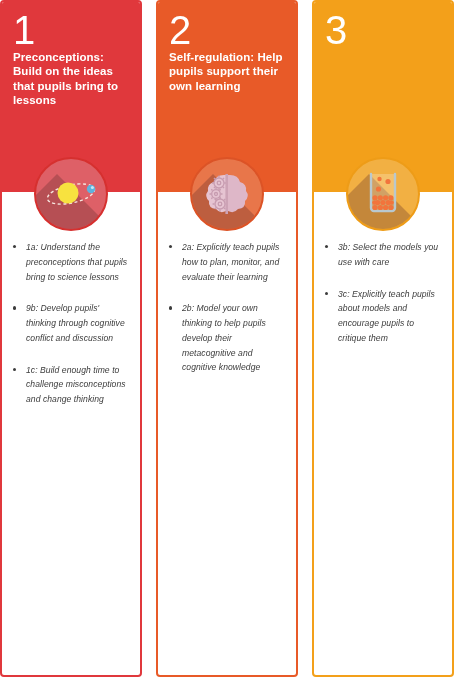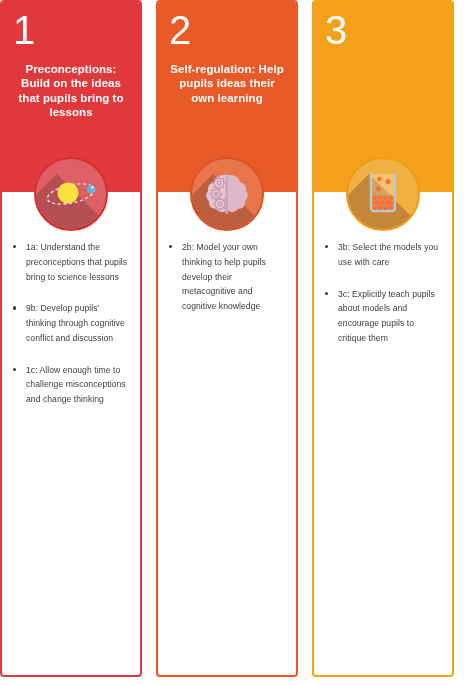--- a/index.html
+++ b/index.html
@@ -44,27 +44,26 @@
 
   .num {
     color: #ffffff;
     font-size: 40px;
     line-height: 0.92;
     font-weight: 400;
     letter-spacing: -1px;
   }
 
   .title {
-    margin-top: 13px;
+    margin-top: 1px;
     color: #ffffff;
     font-size: 11.5px;
     line-height: 1.26;
     font-weight: bold;
     letter-spacing: 0.05px;
-    text-align: center;
   }
 
   
   .icon-wrap {
     position: absolute;
     left: 50%;
     top: 155px;
     transform: translateX(-50%);
     width: 74px;
     height: 74px;
@@ -102,20 +101,21 @@
   }
   .bullets { list-style: none; }
   .bullet {
     position: relative;
     padding-left: 16px;
     margin-bottom: 17px;
     color: #3c3c3c;
     font-size: 8.6px;
     line-height: 1.72;
     letter-spacing: 0.05px;
+    font-style: italic;
   }
   .bullet::before {
     content: "";
     position: absolute;
     left: 3px;
     top: 5px;
     width: 3.2px;
     height: 3.2px;
     border-radius: 50%;
     background: #3c3c3c;
@@ -143,29 +143,29 @@
             <circle cx="51.4" cy="23.6" r="1.5" fill="#C9E7F5"></circle>
           </svg>
         </div>
       </div>
     </div>
 
     <div class="body">
       <ul class="bullets">
         <li class="bullet">1a: Understand the preconceptions that pupils bring to science lessons</li>
         <li class="bullet">9b: Develop pupils' thinking through cognitive conflict and discussion</li>
-        <li class="bullet">1c: Allow enough time to challenge misconceptions and change thinking</li>
+        <li class="bullet">1c: Build enough time to challenge misconceptions and change thinking</li>
       </ul>
     </div>
   </div>
 
   <div class="card card-2" style="--accent:#E85A28;--medal:#E8764A;--medalring:#DC5326;">
     <div class="header">
       <div class="num">2</div>
-      <div class="title">Self-regulation: Help pupils ideas their own learning</div>
+      <div class="title">Self-regulation: Help pupils support their own learning</div>
     </div>
 
     <div class="icon-wrap">
       <div class="medallion">
         <div class="shadow"></div>
         <div class="glyph">
           <svg width="56" height="56" viewBox="0 0 56 56">
 
             <path d="M29 9 q10 -1 12 7 q7 2 6 9 q4 5 -1 10 q1 7 -7 8 q-4 5 -10 2 z" fill="#DEB7C8"></path>
 
@@ -184,20 +184,21 @@
             </g>
 
             <rect x="26.4" y="8" width="2.6" height="40" fill="#CDA3B6"></rect>
           </svg>
         </div>
       </div>
     </div>
 
     <div class="body">
       <ul class="bullets">
+        <li class="bullet">2a: Explicitly teach pupils how to plan, monitor, and evaluate their learning</li>
         <li class="bullet">2b: Model your own thinking to help pupils develop their metacognitive and cognitive knowledge</li>
       </ul>
     </div>
   </div>
 
   <div class="card card-3" style="--accent:#F3A01A;--medal:#F2B043;--medalring:#EE9C17;">
     <div class="header">
       <div class="num">3</div>
     </div>
 

